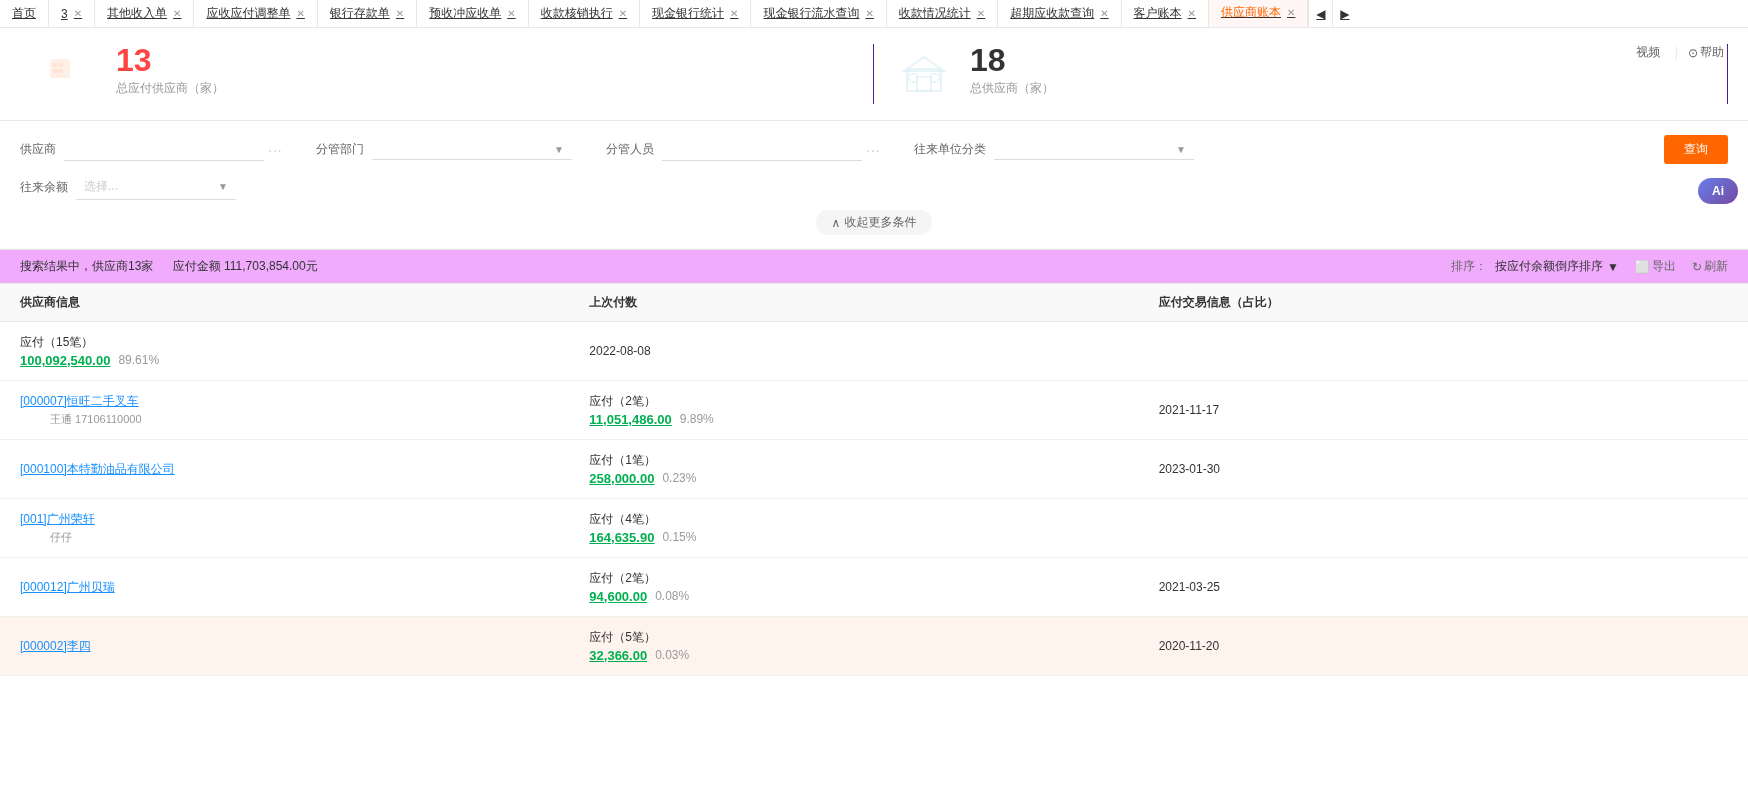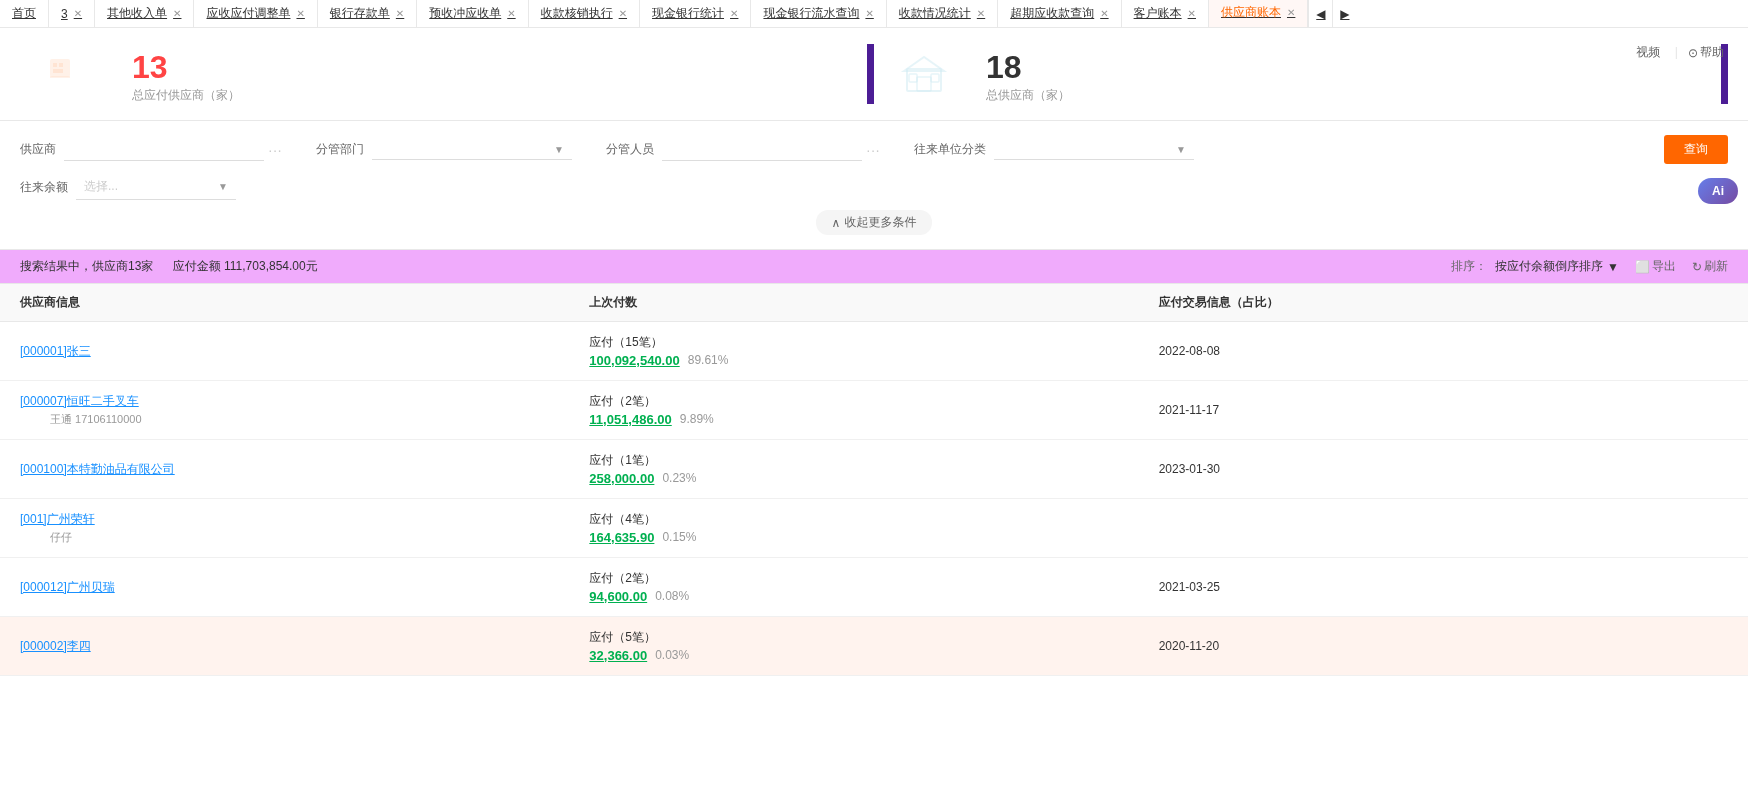--- a/index.html
+++ b/index.html
@@ -18,23 +18,22 @@
     .nav-tab.active { background: #fff7f5; color: #ff6600; border-bottom: 2px solid #ff6600; }
     .nav-tab .close-btn { margin-left: 6px; color: #999; font-size: 10px; cursor: pointer; }
     .nav-arrow { width: 24px; height: 36px; display: flex; align-items: center; justify-content: center; cursor: pointer; background: #fff; border-left: 1px solid #e8e8e8; flex-shrink: 0; }
 
     
     .summary-header {
       background: #fff; display: flex; align-items: stretch; padding: 16px 20px;
       border-bottom: 1px solid #e8e8e8; position: relative;
     }
     .summary-card {
-      display: flex; align-items: flex-end; flex: 1; padding: 0 20px;
-      border-right: 7px solid #4c1d95;
-      gap: 16px;
+      display: flex; align-items: flex-start; flex: 1; padding: 0 20px;
+      border-right: 1px solid #4c1d95;
     }
     .summary-card:last-child { border-right: none; }
     .summary-icon { width: 60px; height: 60px; display: flex; align-items: center; justify-content: center; margin-right: 16px; }
     .summary-icon svg { opacity: 0.3; }
     .summary-text .big-num { font-size: 32px; font-weight: bold; color: #ff4444; line-height: 1; }
     .summary-text .label { font-size: 12px; color: #999; margin-top: 4px; }
     .summary-text .big-num-black { font-size: 32px; font-weight: bold; color: #333; line-height: 1; }
     .header-right-actions {
       position: absolute; right: 24px; top: 16px;
       display: flex; align-items: center; font-size: 12px; color: #666;
@@ -303,23 +302,20 @@
 
   <div class="table-header">
     <div>供应商信息</div>
     <div>上次付数</div>
     <div>应付交易信息（占比）</div>
   </div>
 
   <div class="main-content">
 
     <div class="table-row">
-      <div>
-        <div class="supplier-link">[000001]张三</div>
-      </div>
       <div class="payable-info-cell">
         <div class="payable-row">
           <span class="payable-label">应付</span>
           <span class="payable-count">（15笔）</span>
         </div>
         <div class="payable-row">
           <span class="payable-amount">100,092,540.00</span>
           <span class="payable-percent">89.61%</span>
         </div>
       </div>

